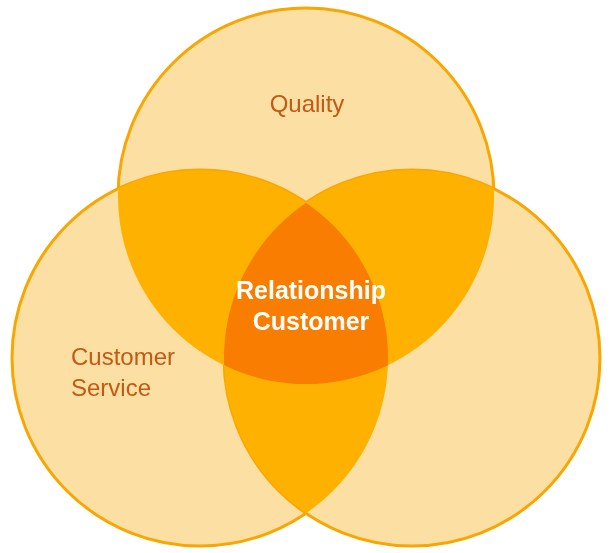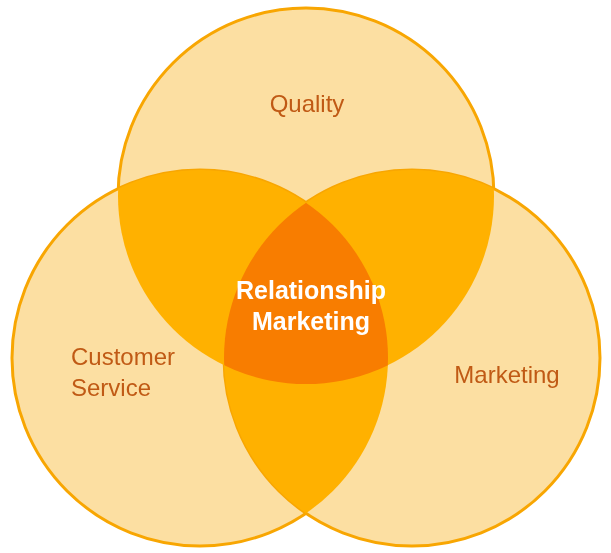--- a/index.html
+++ b/index.html
@@ -80,17 +80,16 @@
       <g clip-path="url(#clip-top)">
         <circle cx="412" cy="358" r="188" fill="#F87D00"></circle>
       </g>
     </g>
   </svg>
 
   <div class="vlabel pos-quality" style="color: rgb(192, 90, 21);">Quality</div>
 
   <div class="vlabel-block pos-customer" style="color: rgb(192, 90, 21); margin-left: 6px;">Customer Service</div>
 
-  <div class="vlabel pos-marketing" style="color: rgb(192, 90, 21);">Marketing</div>
 
-  <div class="vlabel-center pos-center" style="color: rgb(255, 255, 255);">Relationship Marketing</div>
+  <div class="vlabel-center pos-center" style="color: rgb(255, 255, 255);">Relationship Customer</div>
 
 </div>
 
 </body></html>

